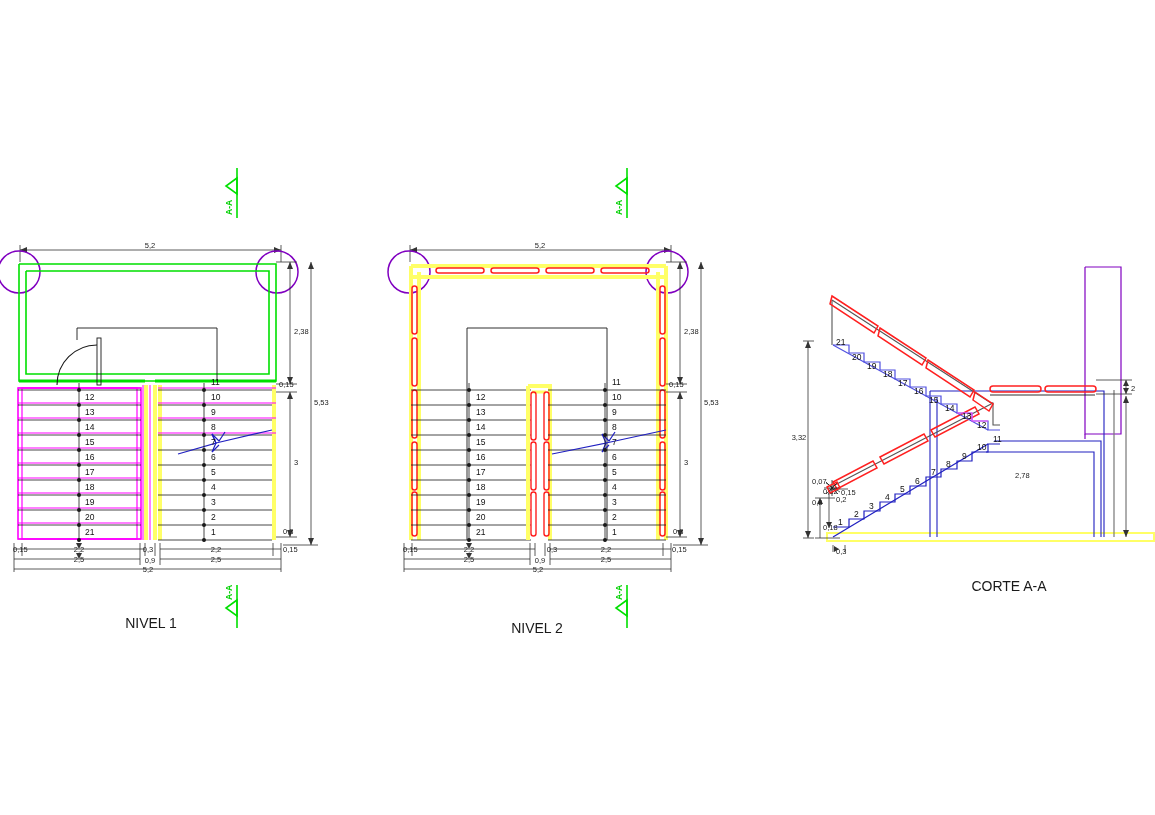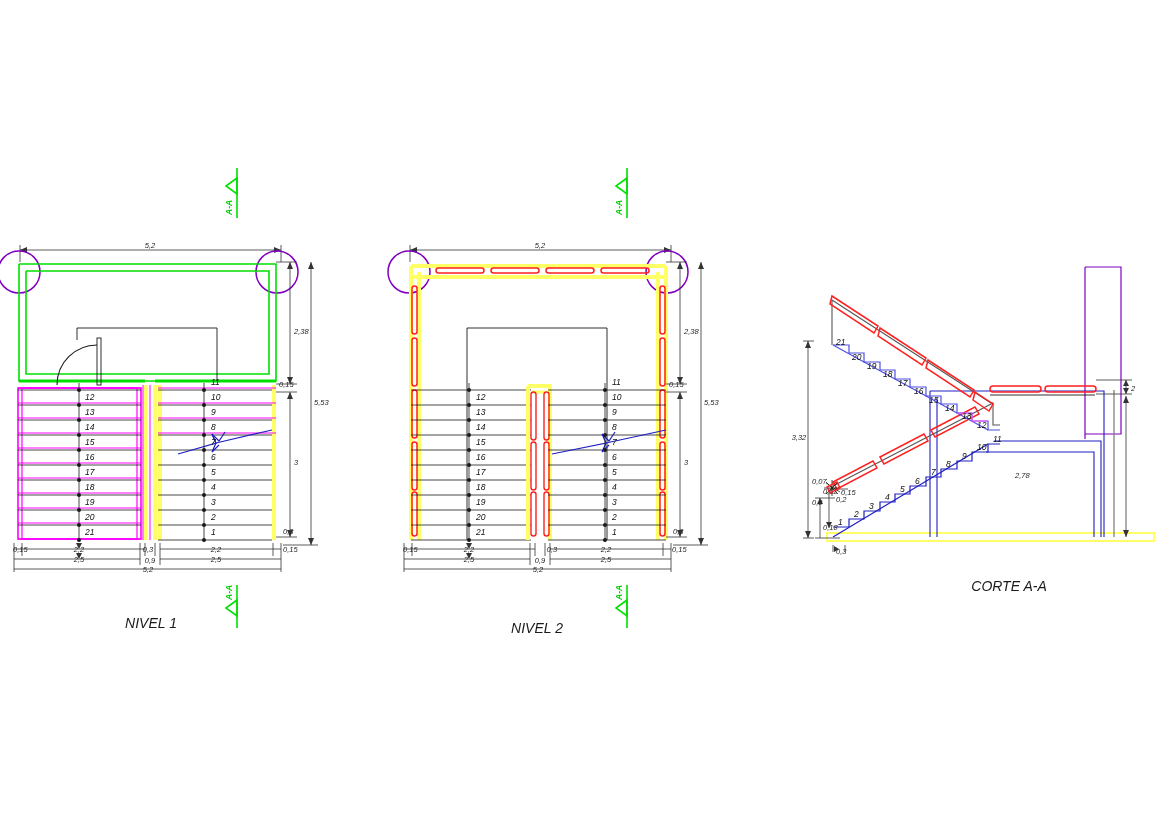--- a/index.html
+++ b/index.html
@@ -12,21 +12,20 @@
     height: 815px;
     font-family: "Liberation Sans", sans-serif;
     overflow: hidden;
     position: relative;
   }
   #cad-root {
     position: absolute;
     left: 0; top: 0;
     width: 1155px;
     height: 604px;
-    font-style: italic;
   }
   svg.cad { display:block; }
   text { font-family: "Liberation Sans", sans-serif; fill:#1a1a1a; }
   .dimtext { font-size: 7.5px; fill:#222222; }
   .steptext { font-size: 8.5px; fill:#111111; }
   .title { font-size: 14px; fill:#1a1a1a; }
   .secmark { font-size: 8.5px; fill:#00d000; font-weight:bold; }
 </style>
 </head>
 <body>

